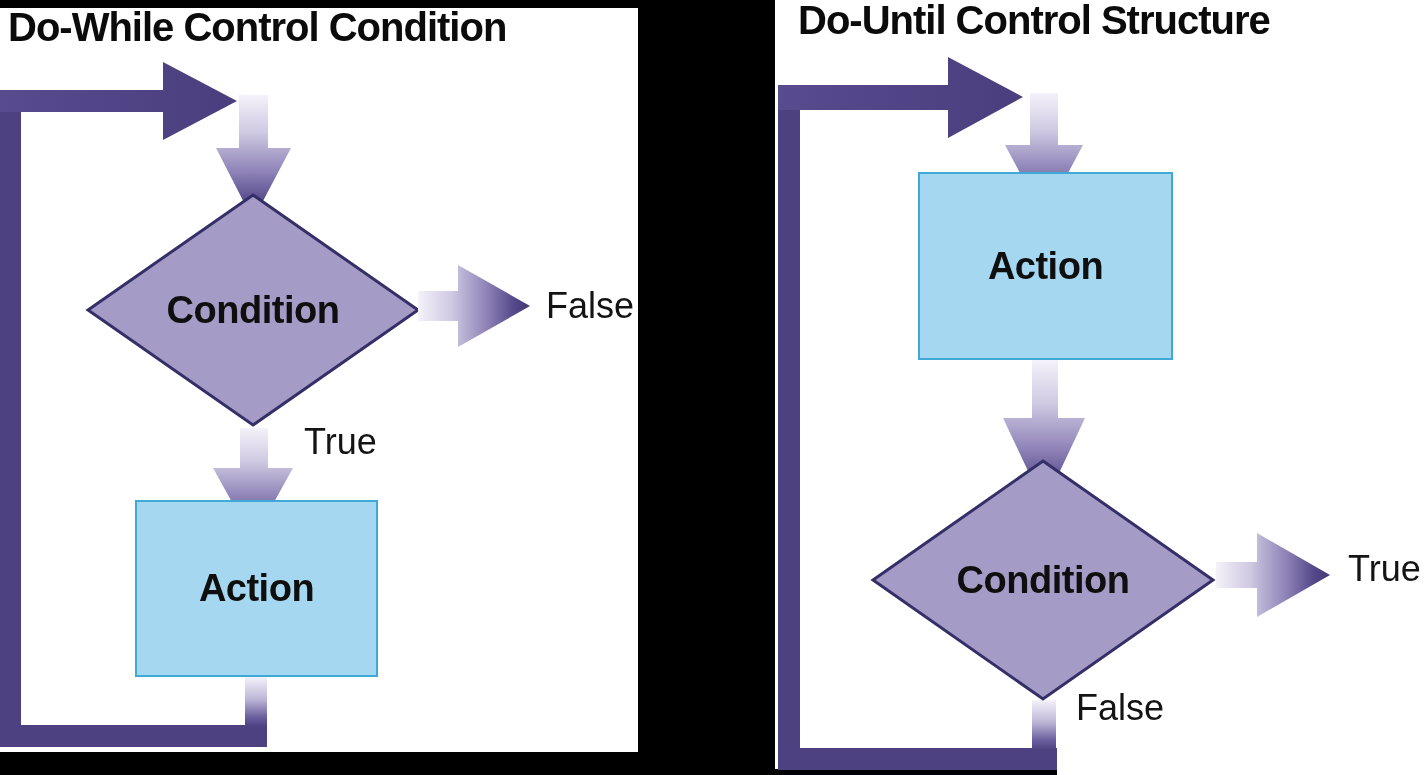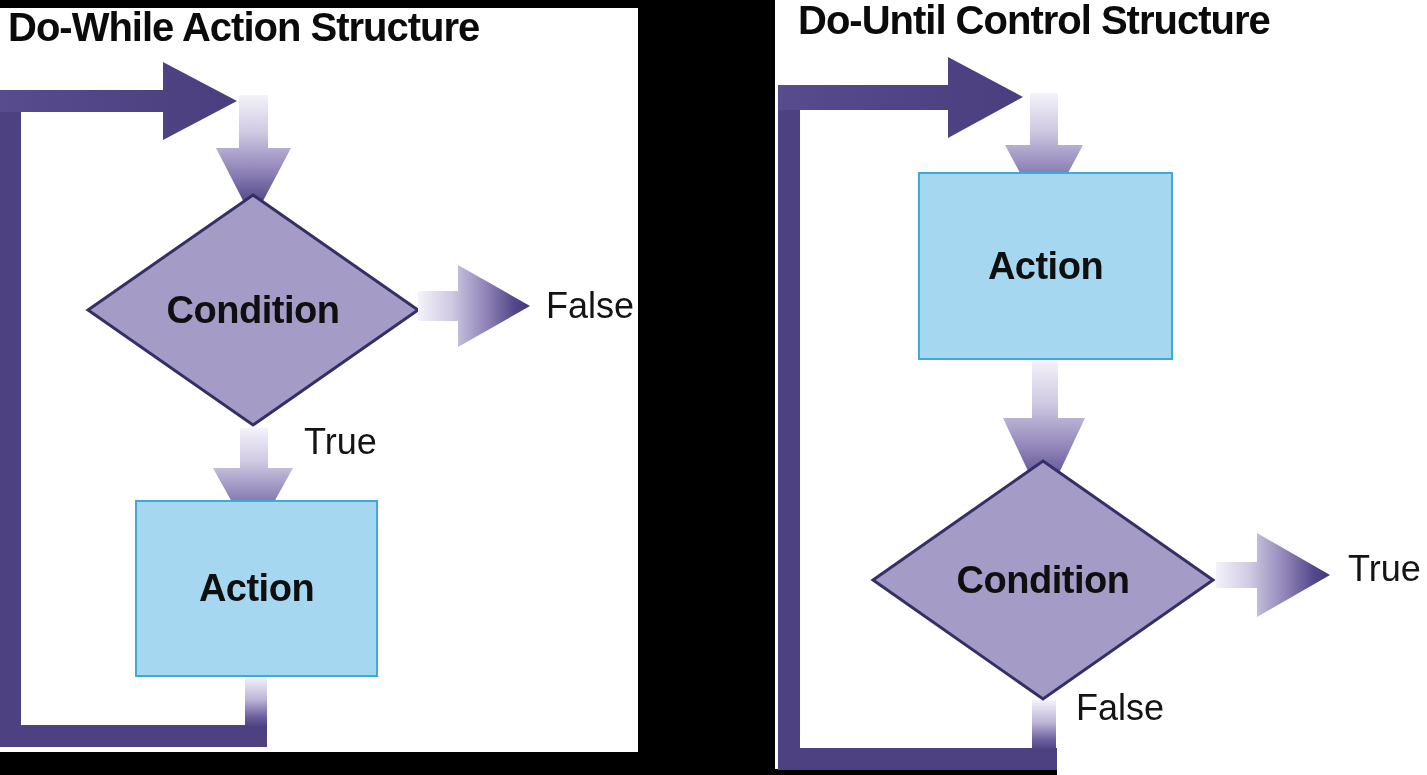--- a/index.html
+++ b/index.html
@@ -37,21 +37,21 @@
 <div class="canvas">
 
   <div class="abs black" style="left:0; top:0; width:638px; height:8px;"></div>
   <div class="abs black" style="left:638px; top:0; width:137px; height:775px;"></div>
   <div class="abs black" style="left:0; top:752px; width:638px; height:23px;"></div>
   <div class="abs black" style="left:775px; top:769px; width:282px; height:6px;"></div>
 
   <div class="abs" style="left:0; top:0; width:638px; height:775px;">
 
     <div class="abs title" style="left:8px; top:8px;">
-      <span>Do-While Action Structure</span>
+      <span>Do-While Control Condition</span>
     </div>
 
     <div class="abs bar" style="left:0; top:90px; width:21px; height:657px;"></div>
     <div class="abs bar" style="left:0; top:725px; width:267px; height:22px;"></div>
     <div class="abs grad-connector-down" style="left:245px; top:677px; width:22px; height:50px;"></div>
 
     <div class="abs arrow-solid" style="left:0; top:62px; width:237px; height:78px;
                 clip-path:polygon(0 28px,163px 28px,163px 0,237px 39px,163px 78px,163px 50px,0 50px);"></div>
 
     <div class="abs grad-down" style="left:216px; top:95px; width:75px; height:125px;

